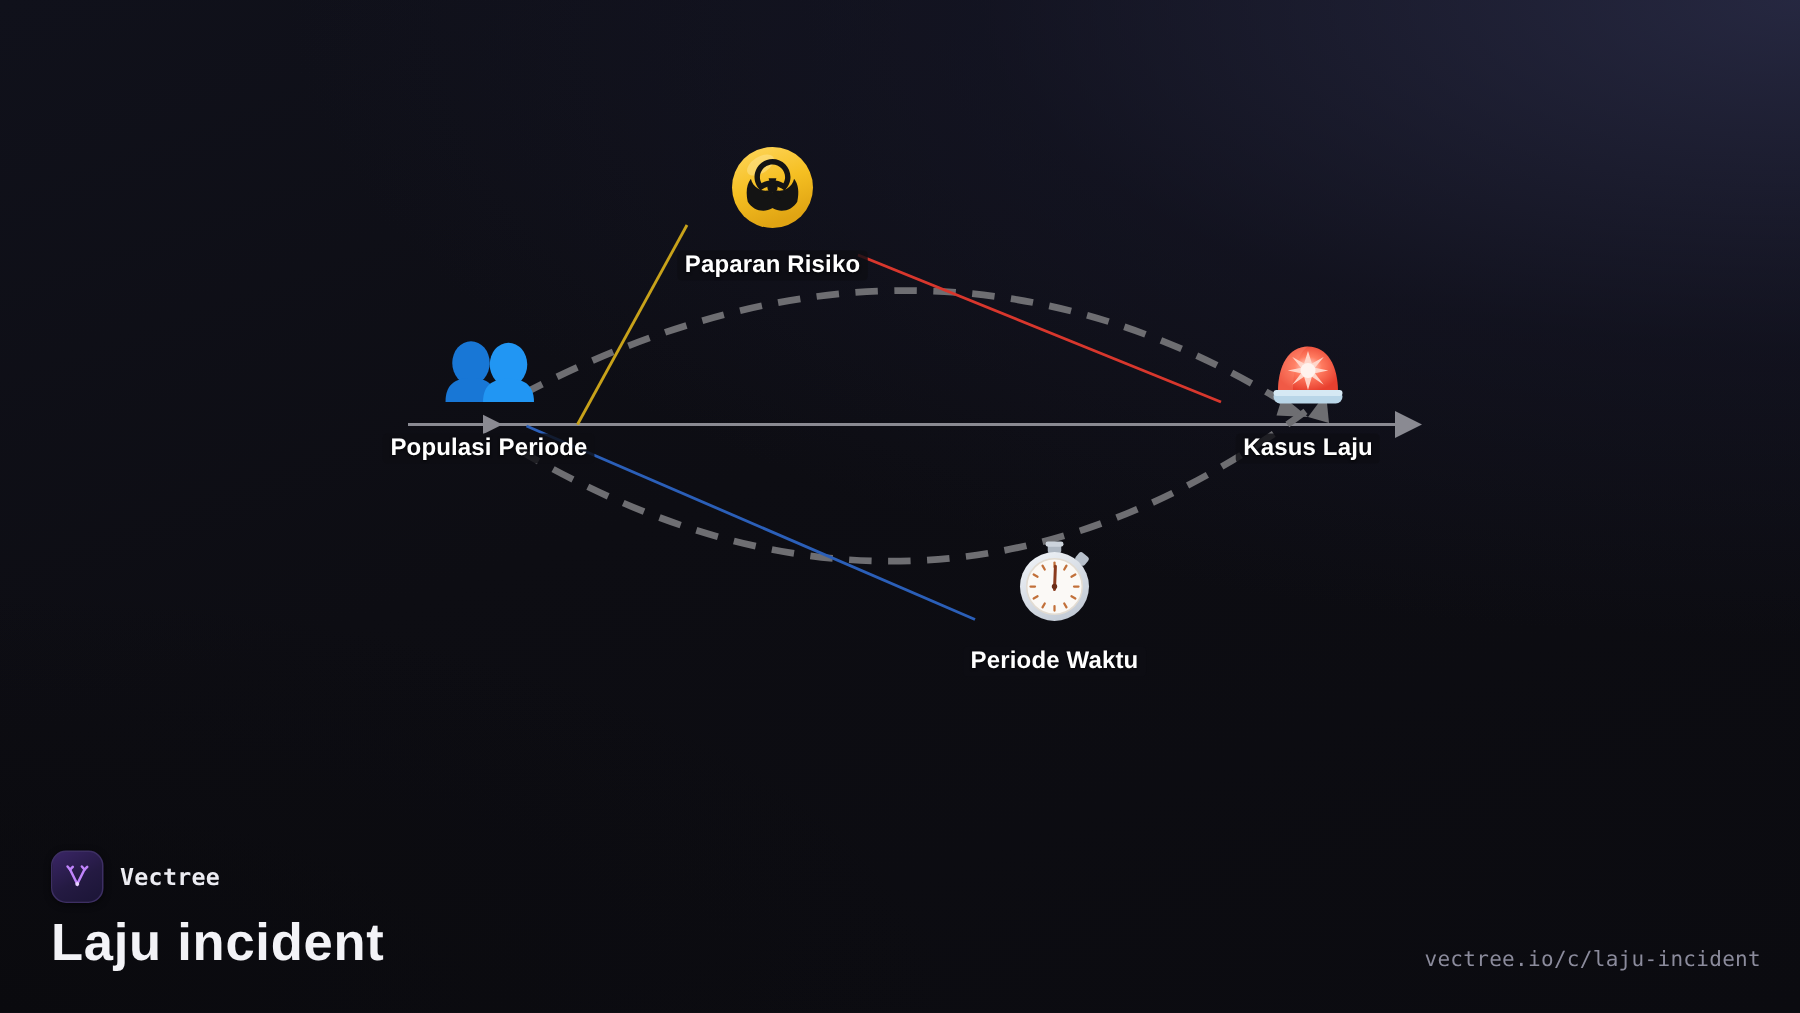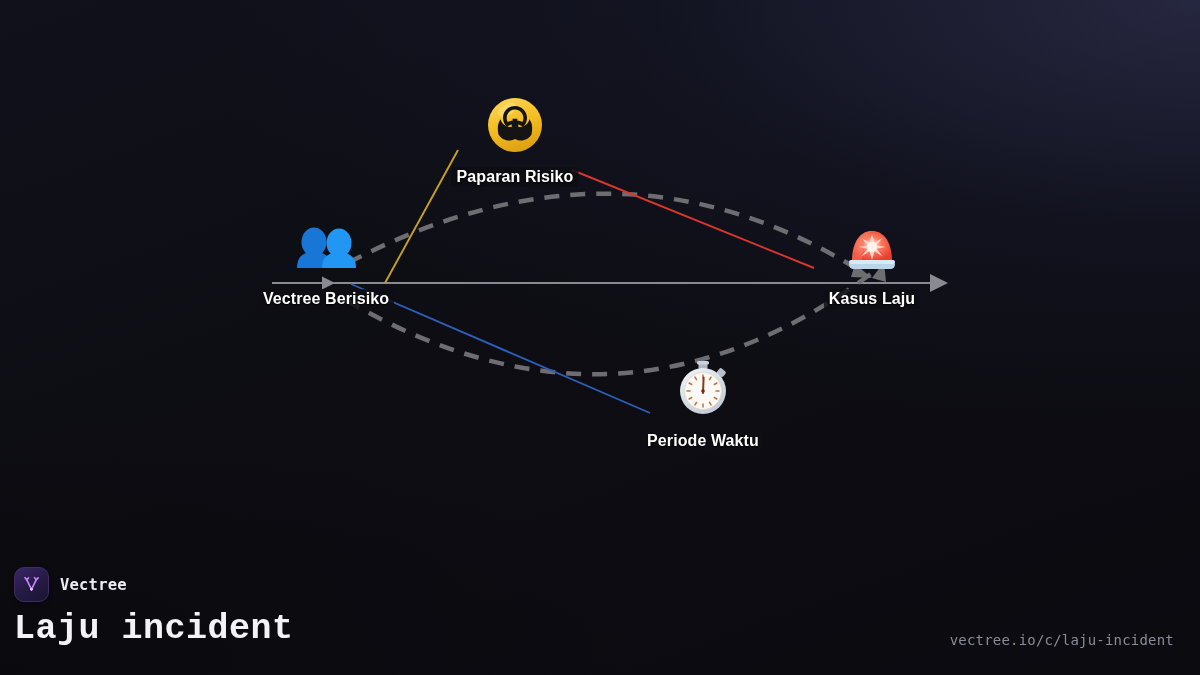--- a/index.html
+++ b/index.html
@@ -50,21 +50,21 @@
     background: rgba(14,14,20,0.82);
     padding: 1px 5px;
     border-radius: 3px;
     letter-spacing: 0.1px;
     text-shadow: 0 1px 2px rgba(0,0,0,0.9);
   }
 
   
   .footer {
     position: absolute;
-    left: 14px;
+    left: 34px;
     bottom: 18px;
     right: 26px;
     height: 90px;
   }
   .brand-row {
     display: flex;
     align-items: center;
     gap: 11px;
     margin-bottom: 9px;
   }
@@ -81,21 +81,21 @@
     box-shadow: 0 1px 4px rgba(0,0,0,0.5);
   }
   .brand-name {
     font-family: "DejaVu Sans Mono", "Liberation Mono", monospace;
     font-size: 15.5px;
     font-weight: bold;
     color: #ececf2;
     letter-spacing: 0.2px;
   }
   .page-title {
-    font-family: Liberation Mono, monospace;
+    font-family: Liberation Sans, sans-serif;
     font-size: 35px;
     font-weight: bold;
     color: #f3f3f7;
     letter-spacing: 0.5px;
     line-height: 1.05;
     margin: 0;
   }
   .footer-url {
     position: absolute;
     right: 0;
@@ -216,21 +216,21 @@
         <line x1="-16" y1="0" x2="-13" y2="0"></line>
         <line x1="-13.9" y1="-8" x2="-11.3" y2="-6.5"></line>
         <line x1="-8" y1="-13.9" x2="-6.5" y2="-11.3"></line>
       </g>
       <line x1="0" y1="2" x2="0.6" y2="-13.5" stroke="#8a3b1e" stroke-width="2" stroke-linecap="round"></line>
       <circle cx="0" cy="0" r="1.8" fill="#6b2d17"></circle>
     </g>
   </svg>
 
   <div class="node" style="left:0;top:0;">
-    <div class="node-label" style="left:326px; top:289px;">Vectree Berisiko</div>
+    <div class="node-label" style="left:326px; top:289px;">Populasi Periode</div>
   </div>
 
   <div class="node" style="left:0;top:0;">
     <div class="node-label" style="left:515px; top:167px;">Paparan Risiko</div>
   </div>
 
   <div class="node" style="left:0;top:0;">
     <div class="node-label" style="left:872px; top:289px;">Kasus Laju</div>
   </div>
 

